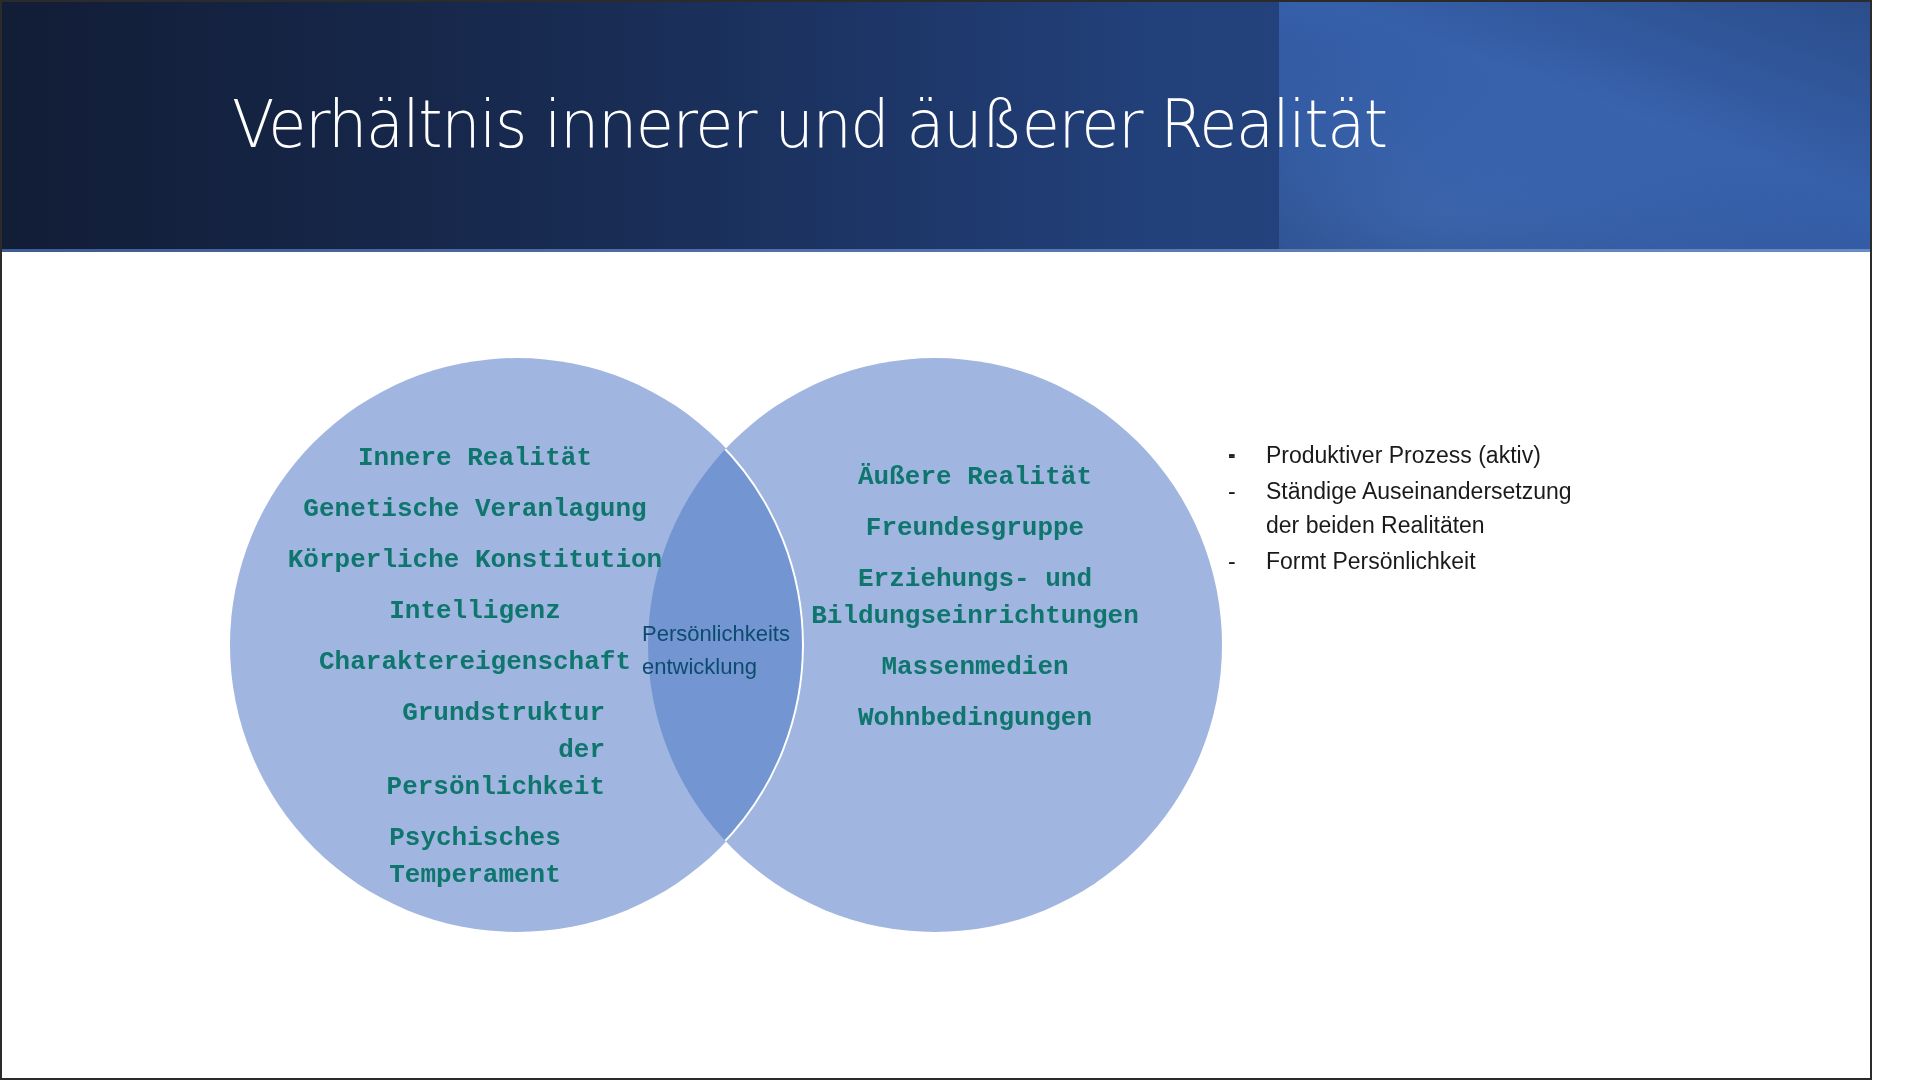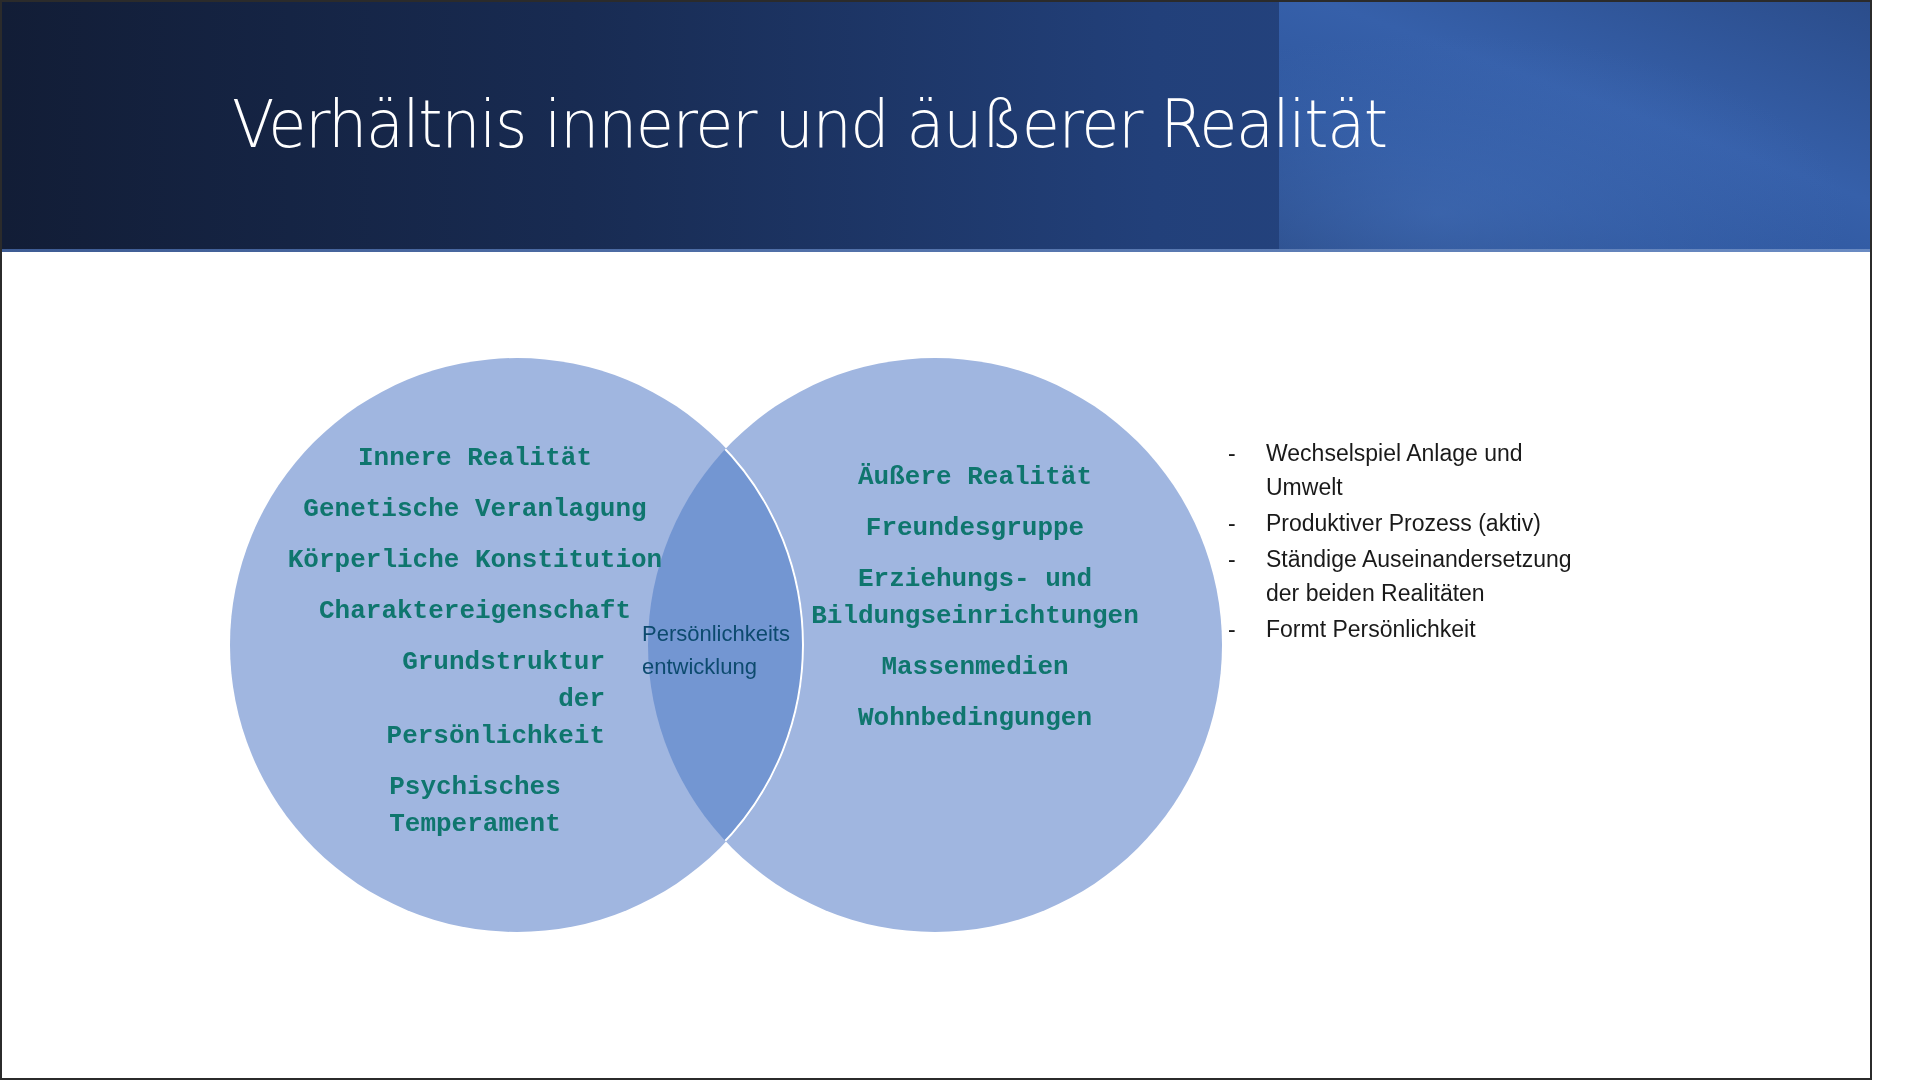--- a/index.html
+++ b/index.html
@@ -163,20 +163,21 @@
       <circle cx="515" cy="643" r="287" fill="#a0b6e0"></circle>
       <circle cx="933" cy="643" r="287" fill="#a0b6e0"></circle>
       <circle cx="515" cy="643" r="287" fill="#7396d2" clip-path="url(#clipRight)"></circle>
       <circle cx="515" cy="643" r="286" fill="none" stroke="#ffffff" stroke-width="2" clip-path="url(#clipRight)"></circle>
     </svg>
 
     <div class="circle-text left-text">
       <span class="item">Innere Realität</span>
       <span class="item">Genetische Veranlagung</span>
       <span class="item">Körperliche Konstitution</span>
+      <span class="item">Intelligenz</span>
       <span class="item">Charaktereigenschaft</span>
       <span class="item" style="white-space: normal; width: 260px; margin-left: auto; margin-right: auto; text-align: right;">Grundstruktur der Persönlichkeit</span>
       <span class="item" style="white-space: normal; width: 200px; margin-left: auto; margin-right: auto;">Psychisches Temperament</span>
     </div>
 
     <div class="inter-text">
       <div>Persönlichkeits</div>
       <div>entwicklung</div>
     </div>
 
@@ -185,21 +186,20 @@
       <span class="item">Freundesgruppe</span>
       <span class="item" style="white-space: normal; width: 330px; margin-left: auto; margin-right: auto;">Erziehungs- und Bildungseinrichtungen</span>
       <span class="item">Massenmedien</span>
       <span class="item">Wohnbedingungen</span>
     </div>
   </div>
 
   <ul class="bullets">
     <li>
       <span class="dash">-</span>
-      <span>Wechselspiel Anlage und Umwelt</span>
     </li>
     <li>
       <span class="dash">-</span>
       <span>Produktiver Prozess (aktiv)</span>
     </li>
     <li>
       <span class="dash">-</span>
       <span>Ständige Auseinandersetzung der beiden Realitäten</span>
     </li>
     <li>

